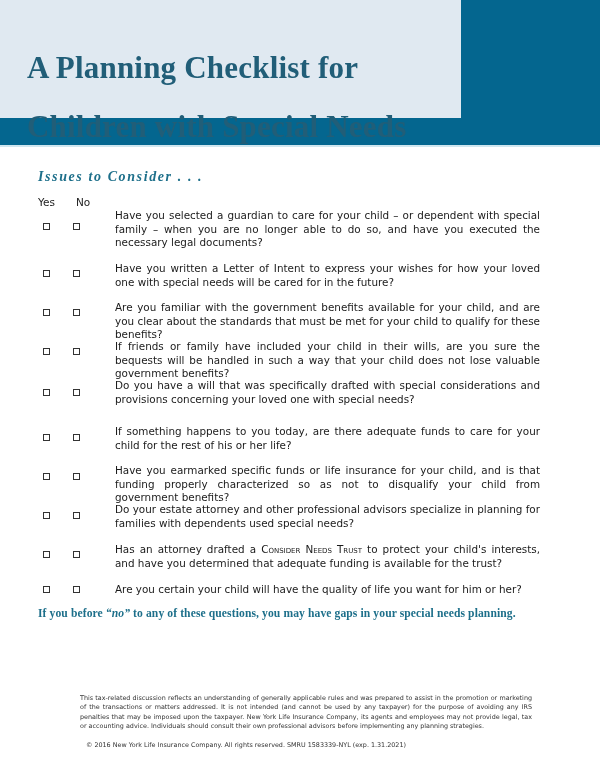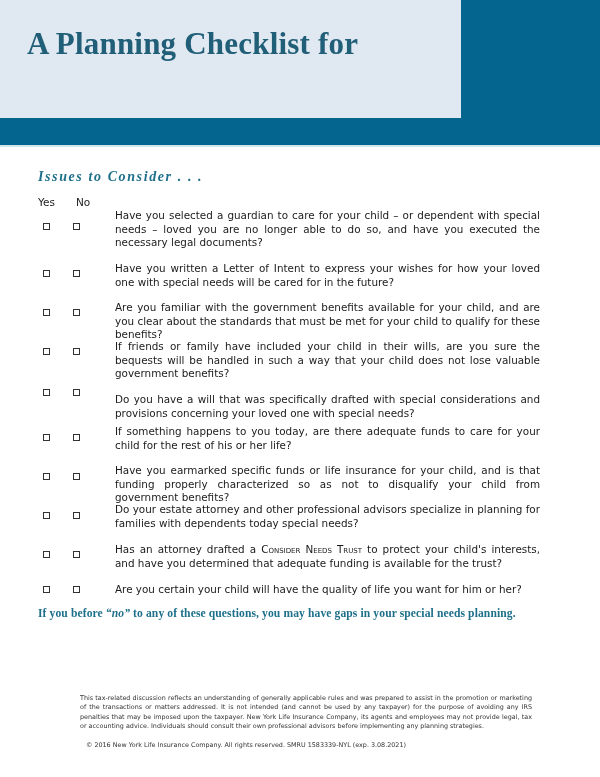--- a/index.html
+++ b/index.html
@@ -7,21 +7,21 @@
     body { position: relative; font-family: "DejaVu Sans", sans-serif; color: #1a1a1a; }
 
     .header-dark { position: absolute; left: 0; top: 0; width: 600px; height: 145px; background: #04668f; }
     .header-light { position: absolute; left: 0; top: 0; width: 461px; height: 118px; background: #e0e9f1; }
     .header-line { position: absolute; left: 0; top: 145px; width: 600px; height: 2px; background: #cfe6ef; }
     .title {
       position: absolute; left: 27px; top: 26px;
       font-family: "Liberation Serif", serif; font-size: 31px; line-height: 35px;
       color: #215e78; letter-spacing: 0.2px;
     }
-    .title span { display: block; white-space: nowrap; }
+    .title span { display: block; white-space: nowrap; margin-top: 24px; }
 
     .issues {
       position: absolute; left: 38px; top: 169px;
       font-family: "Liberation Serif", serif; font-style: italic; font-weight: bold;
       font-size: 14px; letter-spacing: 1.6px; color: #1d6f8a;
     }
     .col-head { position: absolute; top: 196px; font-size: 10.5px; color: #222; }
     .col-yes { left: 38px; }
     .col-no { left: 76px; }
 
@@ -54,75 +54,76 @@
     }
   </style>
 </head>
 <body>
 
 <div class="header-dark"></div>
 <div class="header-light"></div>
 <div class="header-line"></div>
 <h1 class="title">
   <span>A Planning Checklist for</span>
+  <span>Children with Special Needs</span>
 </h1>
 
 <div class="issues">Issues to Consider . . .</div>
 <div class="col-head col-yes">Yes</div>
 <div class="col-head col-no">No</div>
 
 <div>
   <div class="row" style="top:209px">
     <span class="cb cb-yes" style="top:14px"></span>
     <span class="cb cb-no" style="top:14px"></span>
-    <p class="q" style="top:0">Have you selected a guardian to care for your child – or dependent with special needs – loved you are no longer able to do so, and have you executed the necessary legal documents?</p>
+    <p class="q" style="top:0">Have you selected a guardian to care for your child – or dependent with special family – when you are no longer able to do so, and have you executed the necessary legal documents?</p>
   </div>
   <div class="row" style="top:262px">
     <span class="cb cb-yes" style="top:8px"></span>
     <span class="cb cb-no" style="top:8px"></span>
     <p class="q" style="top:0">Have you written a Letter of Intent to express your wishes for how your loved one with special needs will be cared for in the future?</p>
   </div>
   <div class="row" style="top:301px">
     <span class="cb cb-yes" style="top:8px"></span>
     <span class="cb cb-no" style="top:8px"></span>
     <p class="q" style="top:0">Are you familiar with the government benefits available for your child, and are you clear about the standards that must be met for your child to qualify for these benefits?</p>
   </div>
   <div class="row" style="top:340px">
     <span class="cb cb-yes" style="top:8px"></span>
     <span class="cb cb-no" style="top:8px"></span>
     <p class="q" style="top:0">If friends or family have included your child in their wills, are you sure the bequests will be handled in such a way that your child does not lose valuable government benefits?</p>
   </div>
   <div class="row" style="top:379px">
     <span class="cb cb-yes" style="top:10px"></span>
     <span class="cb cb-no" style="top:10px"></span>
-    <p class="q" style="top:14px">Do you have a will that was specifically drafted with special considerations and provisions concerning your loved one with special needs?</p>
+    <p class="q" style="top:0">Do you have a will that was specifically drafted with special considerations and provisions concerning your loved one with special needs?</p>
   </div>
   <div class="row" style="top:425px">
     <span class="cb cb-yes" style="top:9px"></span>
     <span class="cb cb-no" style="top:9px"></span>
     <p class="q" style="top:0">If something happens to you today, are there adequate funds to care for your child for the rest of his or her life?</p>
   </div>
   <div class="row" style="top:464px">
     <span class="cb cb-yes" style="top:9px"></span>
     <span class="cb cb-no" style="top:9px"></span>
     <p class="q" style="top:0">Have you earmarked specific funds or life insurance for your child, and is that funding properly characterized so as not to disqualify your child from government benefits?</p>
   </div>
   <div class="row" style="top:503px">
     <span class="cb cb-yes" style="top:9px"></span>
     <span class="cb cb-no" style="top:9px"></span>
-    <p class="q" style="top:0">Do your estate attorney and other professional advisors specialize in planning for families with dependents today special needs?</p>
+    <p class="q" style="top:0">Do your estate attorney and other professional advisors specialize in planning for families with dependents used special needs?</p>
   </div>
   <div class="row" style="top:543px">
     <span class="cb cb-yes" style="top:8px"></span>
     <span class="cb cb-no" style="top:8px"></span>
     <p class="q" style="top:0"><span>Has an attorney drafted a </span><span class="sc">Consider Needs Trust</span><span> to protect your child's interests, and have you determined that adequate funding is available for the trust?</span></p>
   </div>
   <div class="row" style="top:583px">
     <span class="cb cb-yes" style="top:3px"></span>
     <span class="cb cb-no" style="top:3px"></span>
     <p class="q" style="top:0">Are you certain your child will have the quality of life you want for him or her?</p>
   </div>
 </div>
 
 <div class="footer-note"><span>If you before </span><i>“no”</i><span> to any of these questions, you may have gaps in your special needs planning.</span></div>
 
 <p class="disclaimer">This tax-related discussion reflects an understanding of generally applicable rules and was prepared to assist in the promotion or marketing of the transactions or matters addressed. It is not intended (and cannot be used by any taxpayer) for the purpose of avoiding any IRS penalties that may be imposed upon the taxpayer. New York Life Insurance Company, its agents and employees may not provide legal, tax or accounting advice. Individuals should consult their own professional advisors before implementing any planning strategies.</p>
-<p class="copyright">© 2016 New York Life Insurance Company. All rights reserved.  SMRU 1583339-NYL (exp. 3.08.2021)</p>
+<p class="copyright">© 2016 New York Life Insurance Company. All rights reserved.  SMRU 1583339-NYL (exp. 1.31.2021)</p>
 
 </body></html>

